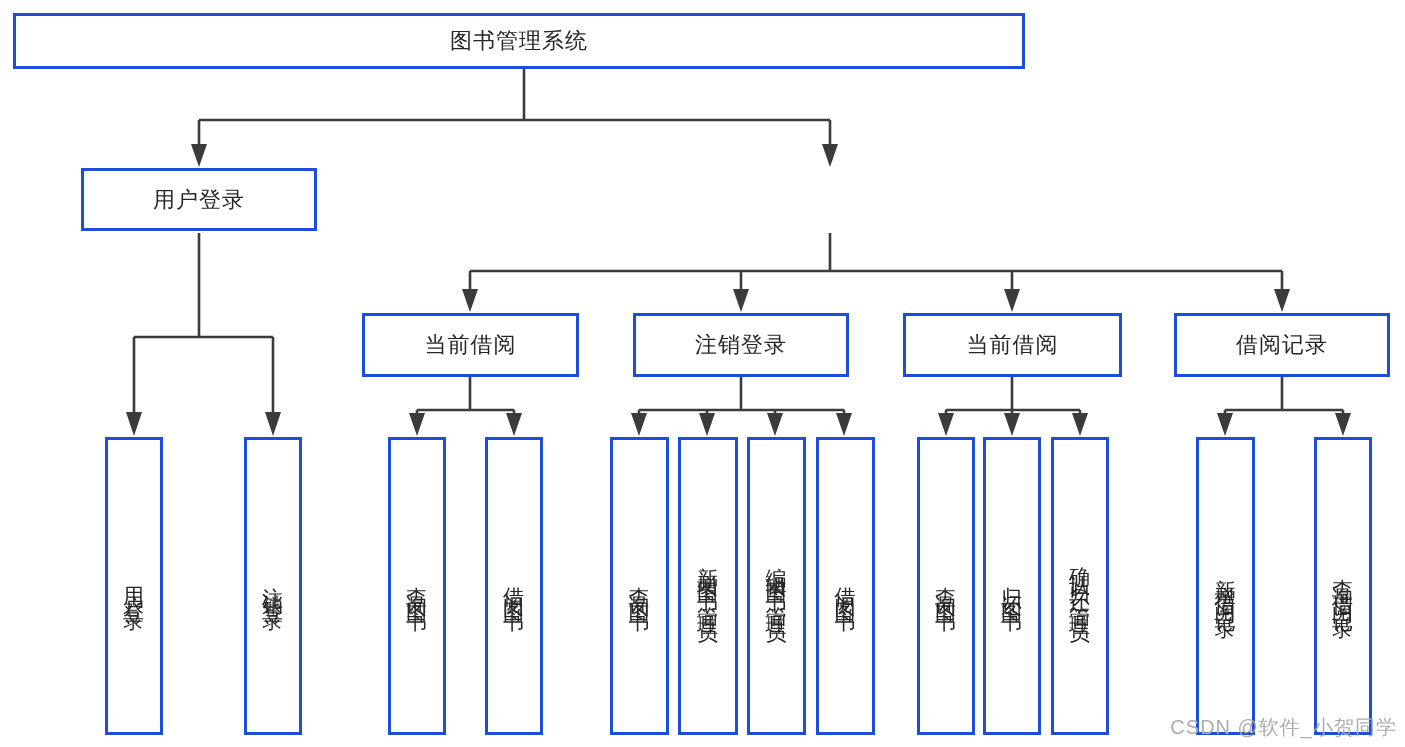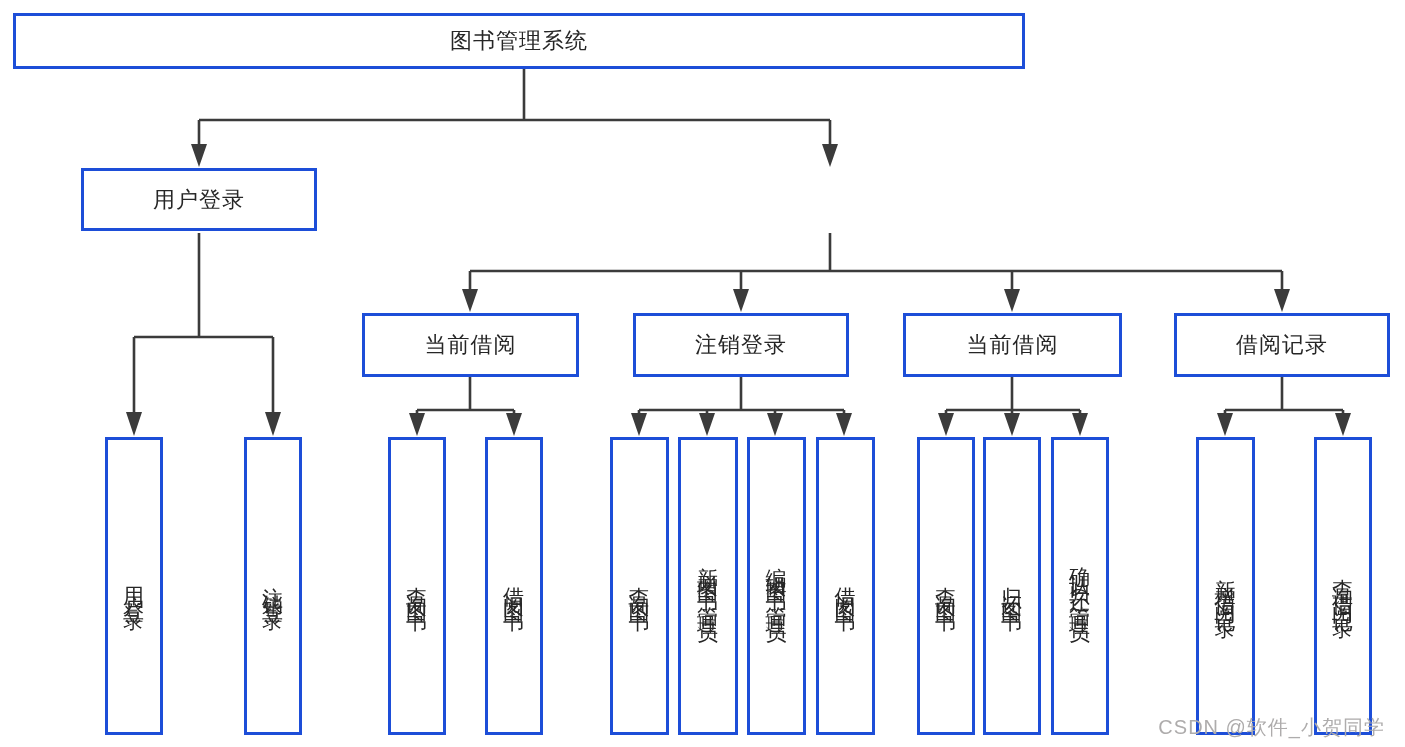--- a/index.html
+++ b/index.html
@@ -12,21 +12,21 @@
     position:absolute;box-sizing:border-box;border:3px solid #1d4ed8;background:#ffffff;
     display:flex;align-items:center;justify-content:center;
     color:#262626;font-size:22px;letter-spacing:1px;white-space:nowrap;
   }
   .vnode{font-size:21px;}
   .vnode .vtext{
     writing-mode:vertical-rl;text-orientation:mixed;
     letter-spacing:8px;line-height:1;white-space:nowrap;
   }
   .watermark{
-    position:absolute;top:714px;right:20px;z-index:5;
+    position:absolute;top:714px;right:8px;z-index:5;
     color:#aeacac;font-size:20px;letter-spacing:1px;white-space:nowrap;
   }
 </style>
 </head>
 <body>
 
 <div class="canvas">
 
   <svg width="1405" height="747" viewBox="0 0 1405 747">
     <g stroke="#3b3b3b" stroke-width="2.6" fill="none">

